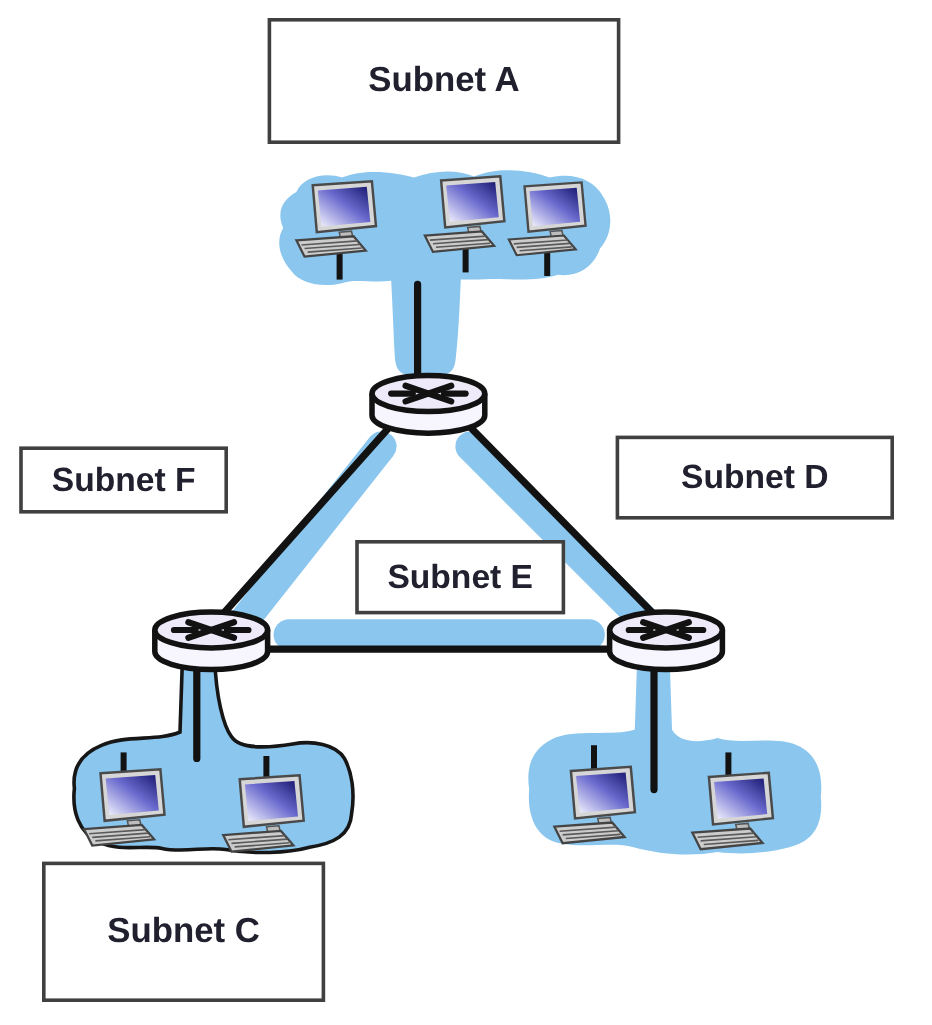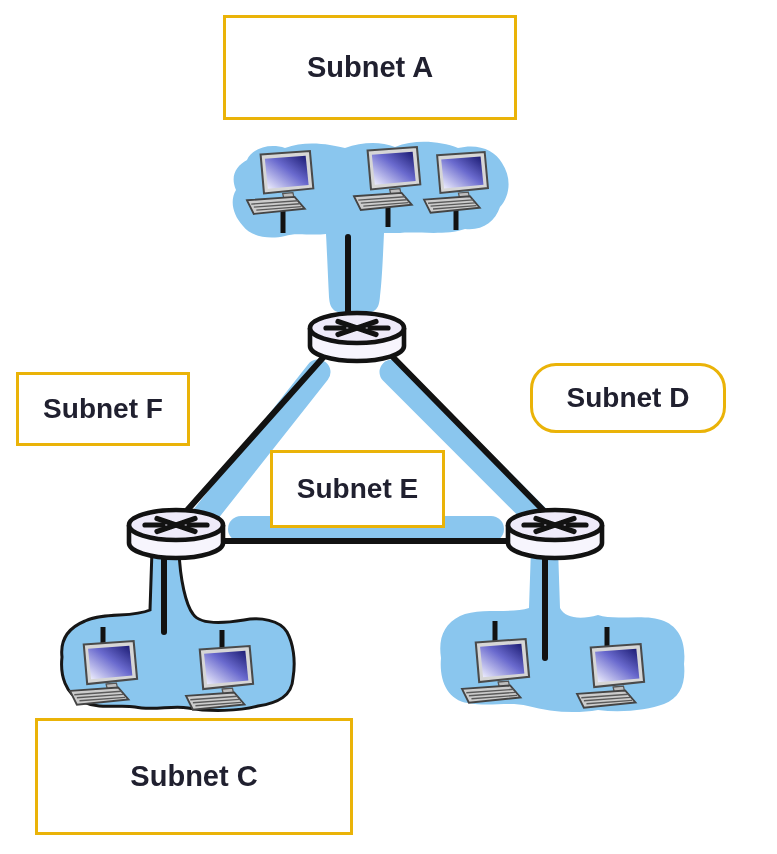--- a/index.html
+++ b/index.html
@@ -7,21 +7,21 @@
     position:relative;
     width:777px;height:854px;
     background:#ffffff;
     font-family:"Liberation Sans", sans-serif;
     overflow:hidden;
   }
   #diagram-svg{position:absolute;left:0;top:0;width:777px;height:854px;}
   .label-box{
     position:absolute;
     background:#ffffff;
-    border:3px solid #eab308;
+    border:3px solid #404040;
     display:flex;flex-direction:column;
     align-items:center;justify-content:center;
     text-align:center;
     color:#20202f;
     font-weight:700;
     line-height:1.38;
     z-index:5;
     box-sizing:border-box;
   }
   .label-box .line{display:block;white-space:nowrap;}
@@ -145,30 +145,30 @@
     <use href="#pc" transform="translate(70,641)  scale(0.86)"></use>
     <use href="#pc" transform="translate(186,646) scale(0.86)"></use>
     <use href="#pc" transform="translate(462,639) scale(0.86)"></use>
     <use href="#pc" transform="translate(577,644) scale(0.86)"></use>
   </svg>
 
   <div class="label-box fs-big" style="left:223px;top:15px;width:294px;height:105px;">
     <span class="line">Subnet A</span>
   </div>
 
-  <div class="label-box fs-med" style="left:16px;top:372px;width:174px;height:74px;align-items:center;">
+  <div class="label-box fs-med" style="left:16px;top:372px;width:174px;height:56px;align-items:center;">
     <span class="line">Subnet F</span>
   </div>
 
-  <div class="label-box fs-med" style="left:530px;top:363px;width:196px;height:70px;border-radius:26px;">
+  <div class="label-box fs-med" style="left:513px;top:363px;width:232px;height:70px;">
     <span class="line">Subnet D</span>
   </div>
 
-  <div class="label-box fs-med" style="left:270px;top:450px;width:175px;height:78px;">
+  <div class="label-box fs-med" style="left:296px;top:450px;width:175px;height:62px;">
     <span class="line">Subnet E</span>
   </div>
 
-  <div class="label-box fs-big" style="left:35px;top:718px;width:318px;height:117px;">
+  <div class="label-box fs-big" style="left:35px;top:718px;width:236px;height:117px;">
     <span class="line">Subnet C</span>
   </div>
 
 
 </div>
 
 </body></html>

